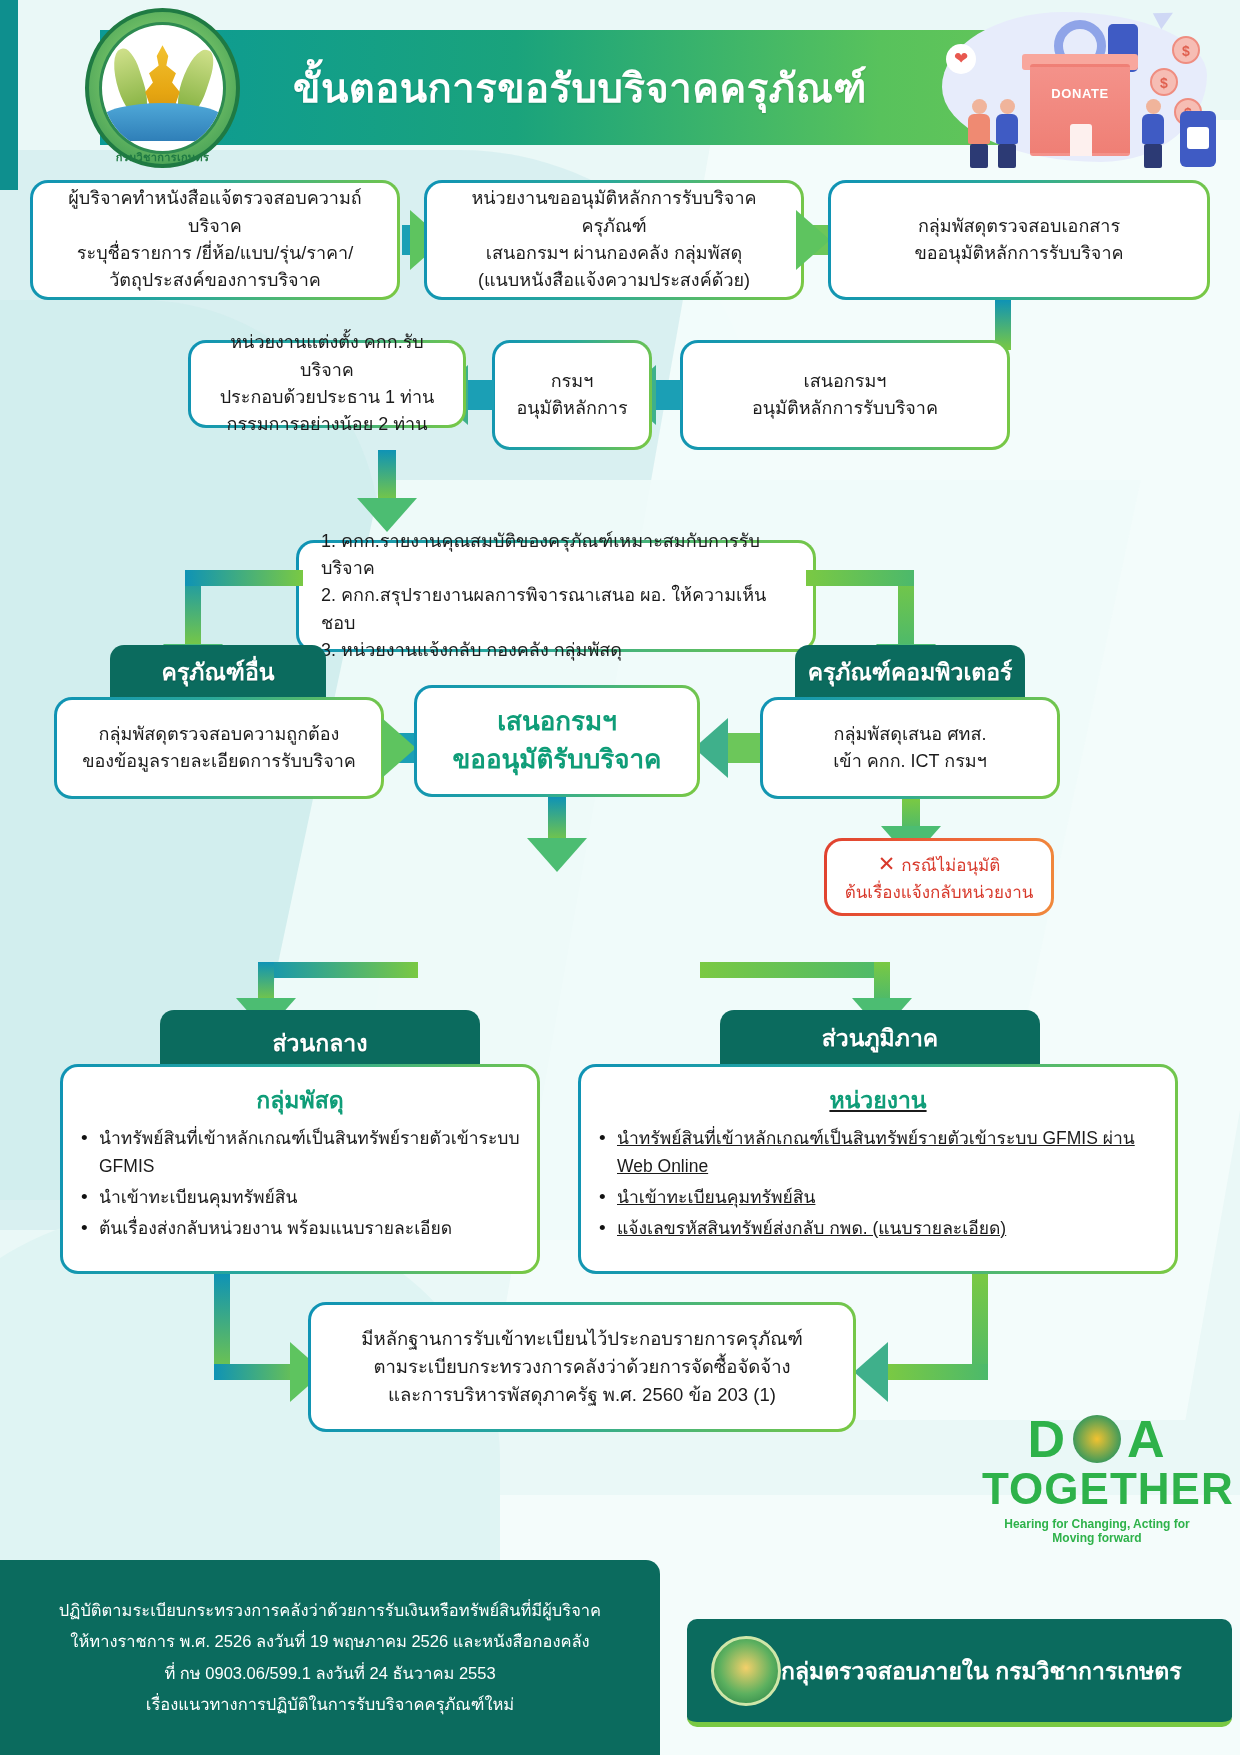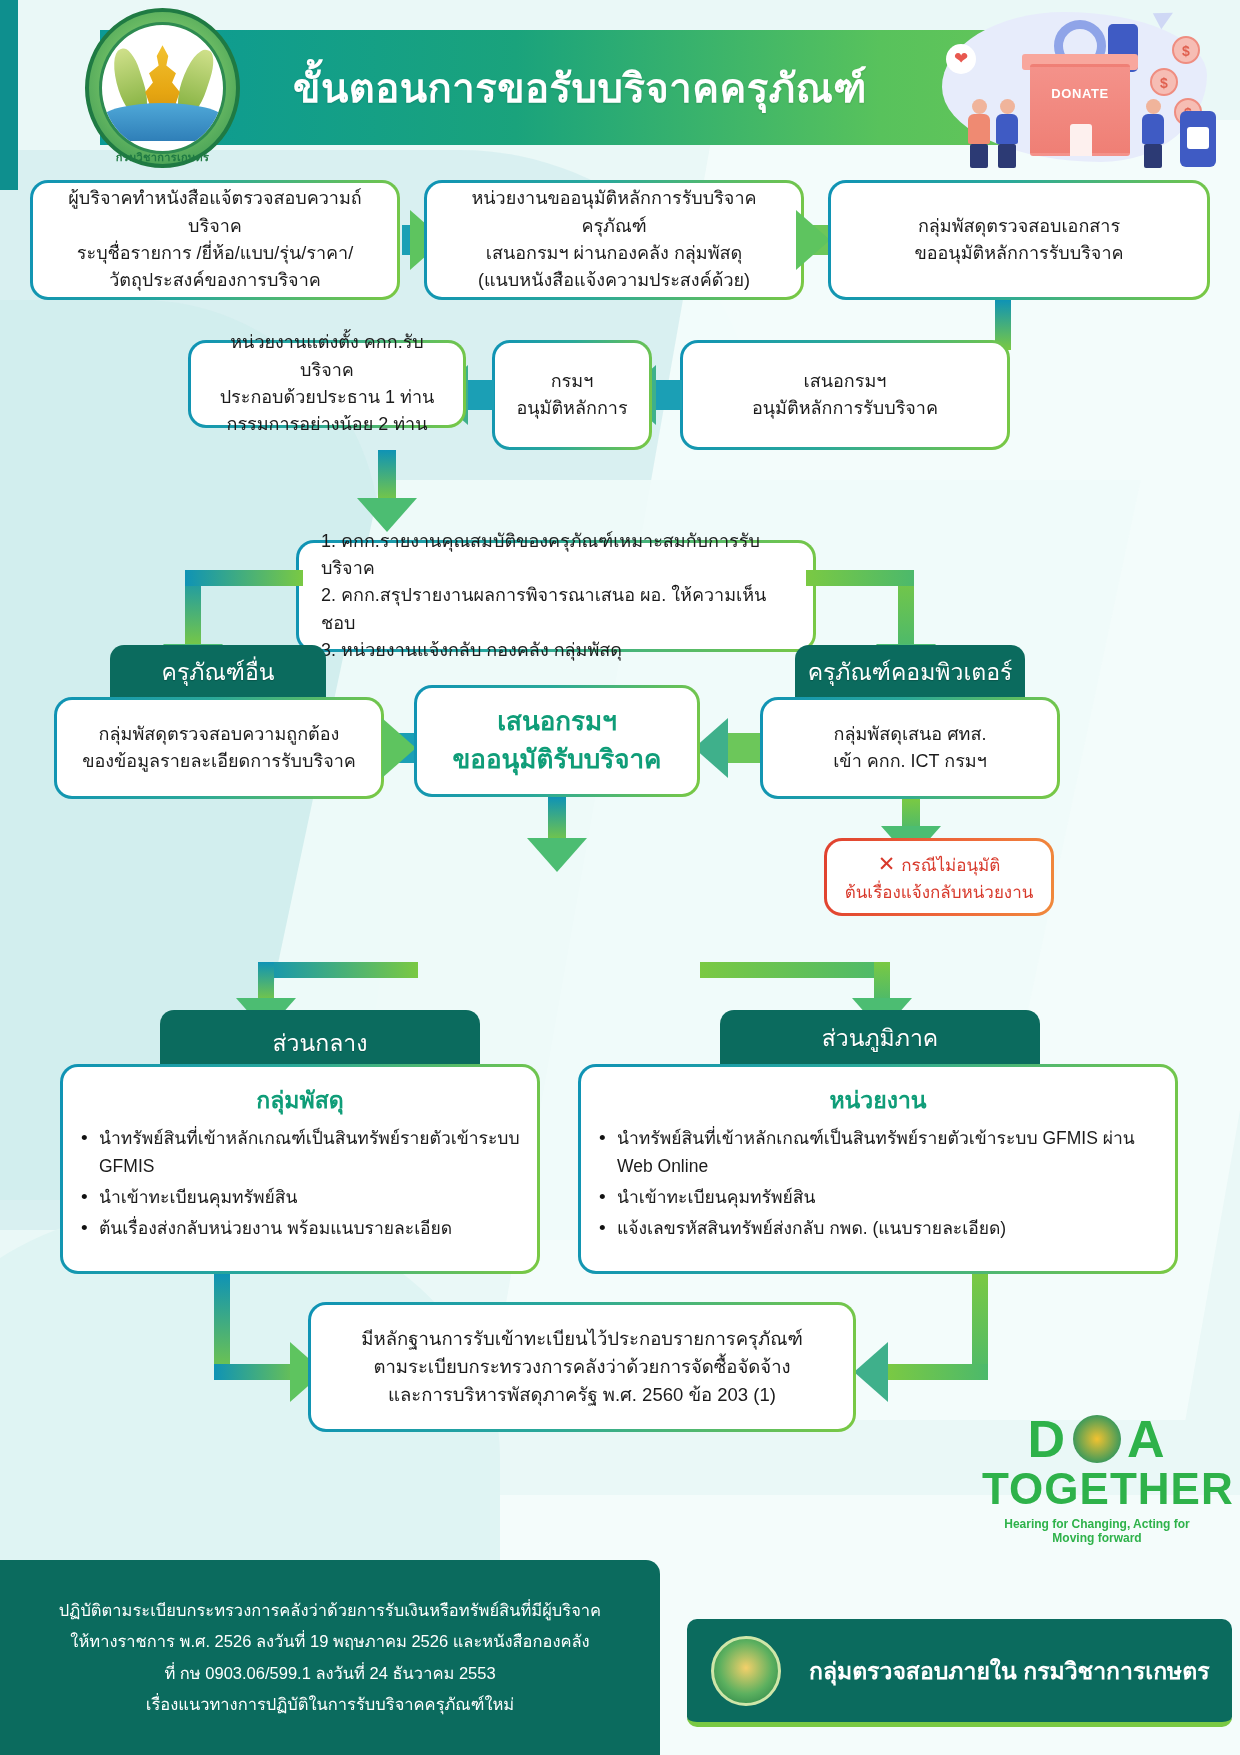--- a/index.html
+++ b/index.html
@@ -172,21 +172,21 @@
   }
   .box.red {
     background-image: linear-gradient(#fff,#fff), linear-gradient(100deg,#e0412f 0%, #ef6a3a 60%, #f08a3c 100%);
     color:#d8392b;
   }
   .box .ln { display:block; }
   .box.listbox { align-items:flex-start; text-align:left; padding:14px 22px; }
 
   .chead {
     position:absolute; background:#0b6b5e; border-radius:14px 14px 0 0;
-    color:#fff; font-size:23px; font-weight:normal;
+    color:#fff; font-size:23px; font-weight:bold;
     display:flex; align-items:center; justify-content:center;
     text-shadow:0 1px 1px rgba(0,0,0,.2);
   }
 
   .big-title { color:#0f9d78; font-size:26px; font-weight:bold; line-height:1.45; }
   .sub-title { color:#0f9d78; font-size:23px; font-weight:bold; margin-bottom:6px; }
 
   ul.bul { list-style:none; text-align:left; font-size:17.5px; line-height:1.6; width:100%; }
   ul.bul li { position:relative; padding-left:22px; margin-bottom:3px; }
   ul.bul li::before {
@@ -217,21 +217,21 @@
   }
   .doa-logo { position:absolute; right:28px; bottom:210px; width:230px; text-align:center; z-index:4; }
   .doa-logo .row1 { font-size:52px; font-weight:bold; color:#2eb24a; letter-spacing:2px; line-height:1; display:flex; align-items:center; justify-content:center; gap:6px;}
   .doa-logo .seal-mini { width:48px; height:48px; border-radius:50%; background: radial-gradient(circle,#f2c230 0%, #3f9a5a 70%, #1f7a43 100%); display:inline-block; }
   .doa-logo .row2 { font-size:44px; font-weight:bold; color:#2eb24a; letter-spacing:1px; line-height:1.1; }
   .doa-logo .row3 { font-size:12px; font-weight:bold; color:#2eb24a; margin-top:4px; }
 
   .org-bar {
     position:absolute; right:8px; bottom:28px; width:545px; height:108px; z-index:4;
     background:#0b6b5e; border-radius:10px;
-    display:flex; align-items:center; gap:28px; padding-left:24px;
+    display:flex; align-items:center; gap:0; padding-left:24px;
     color:#fff; font-size:23px; font-weight:bold;
     border-bottom:5px solid #7ac943;
   }
   .org-bar .seal {
     width:70px; height:70px; border-radius:50%;
     background: radial-gradient(circle at 50% 45%, #f4d06a 0%, #5cb05f 55%, #1f7a43 100%);
     border:3px solid #cfe6a8; flex:0 0 auto;
   }
   .xmark { color:#d8392b; font-weight:bold; font-size:21px; margin-right:6px; }
 </style>
@@ -408,21 +408,21 @@
   <div class="box" style="left:60px; top:1064px; width:480px; height:210px; justify-content:flex-start; padding-top:16px;">
     <div class="sub-title">กลุ่มพัสดุ</div>
     <ul class="bul">
       <li>นำทรัพย์สินที่เข้าหลักเกณฑ์เป็นสินทรัพย์รายตัวเข้าระบบ GFMIS</li>
       <li>นำเข้าทะเบียนคุมทรัพย์สิน</li>
       <li>ต้นเรื่องส่งกลับหน่วยงาน พร้อมแนบรายละเอียด</li>
     </ul>
   </div>
 
   <div class="chead" style="left:720px; top:1010px; width:320px; height:56px;">ส่วนภูมิภาค</div>
-  <div class="box" style="left:578px; top:1064px; width:600px; height:210px; justify-content:flex-start; padding-top:16px;">
+  <div class="box" style="left:578px; top:1064px; width:600px; height:210px; justify-content:flex-start; padding-top:16px;text-decoration:underline;">
     <div class="sub-title">หน่วยงาน</div>
     <ul class="bul">
       <li>นำทรัพย์สินที่เข้าหลักเกณฑ์เป็นสินทรัพย์รายตัวเข้าระบบ GFMIS ผ่าน Web Online</li>
       <li>นำเข้าทะเบียนคุมทรัพย์สิน</li>
       <li>แจ้งเลขรหัสสินทรัพย์ส่งกลับ กพด. (แนบรายละเอียด)</li>
     </ul>
   </div>
 
   <div class="pipe v" style="left:214px; top:1274px; width:16px; height:106px;"></div>
   <div class="pipe" style="left:214px; top:1364px; width:96px; height:16px;"></div>

